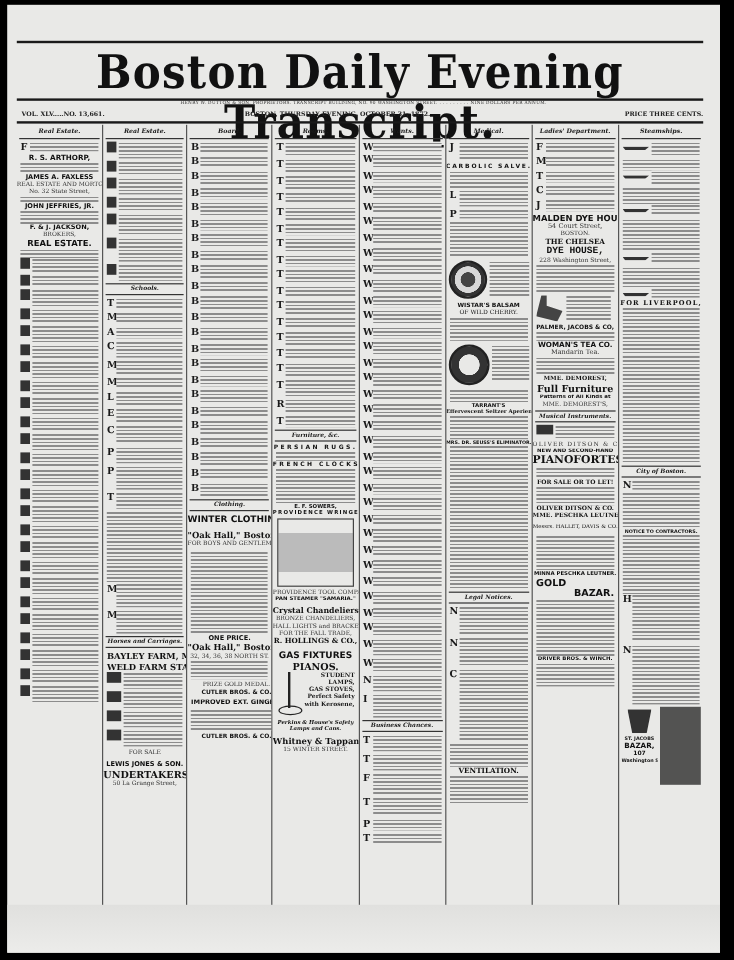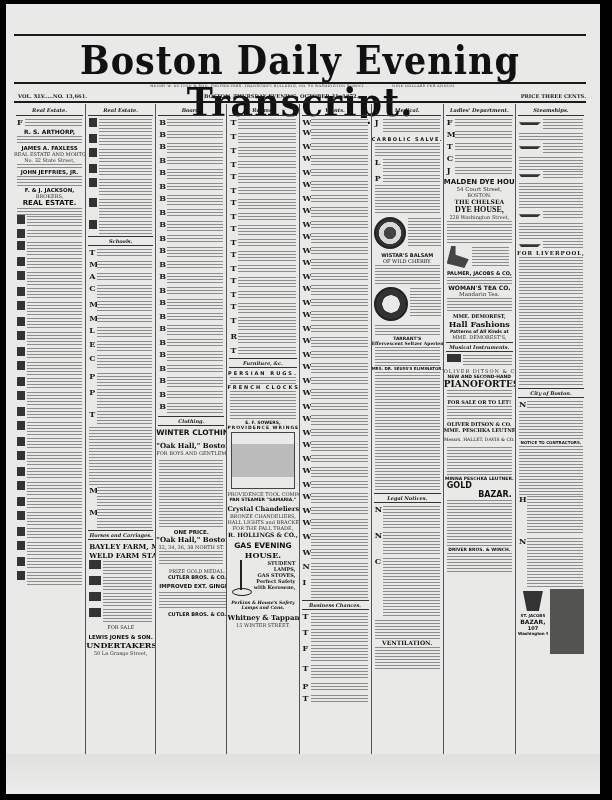--- a/index.html
+++ b/index.html
@@ -476,22 +476,22 @@
       <div class="big" style="font-size:4.5px">E. F. SOWERS,</div>
       <div class="big" style="font-size:4.5px;letter-spacing:1px">PROVIDENCE WRINGER,</div>
       <div style="margin:2px 4px;height:55px;border:1px solid #444;background:linear-gradient(#e9e9e7 20%,#bbb 20% 80%,#e9e9e7 80%)"></div>
       <div class="mid">PROVIDENCE TOOL COMPANY,</div>
       <div class="big" style="font-size:4.5px">PAN STEAMER "SAMARIA."</div>
       <div class="big" style="font-size:6.5px;font-family:'DejaVu Serif',serif;margin-top:3px">Crystal Chandeliers,</div>
       <div class="mid">BRONZE CHANDELIERS,</div>
       <div class="mid">HALL LIGHTS and BRACKETS,</div>
       <div class="mid">FOR THE FALL TRADE,</div>
       <div class="big" style="font-size:6px;font-family:'DejaVu Serif',serif">R. HOLLINGS &amp; CO.,</div>
-      <div class="big" style="font-size:7.5px;margin-top:3px">GAS EVENING</div>
-      <div class="big" style="font-size:8px;font-family:'DejaVu Serif',serif">HOUSE.</div>
+      <div class="big" style="font-size:7.5px;margin-top:3px">GAS FIXTURES</div>
+      <div class="big" style="font-size:8px;font-family:'DejaVu Serif',serif">PIANOS.</div>
       <div style="display:flex;margin:0 3px">
         <div style="width:22px;height:40px;position:relative">
           <div style="position:absolute;left:10px;top:0;width:2px;height:30px;background:#222"></div>
           <div style="position:absolute;left:2px;top:28px;width:18px;height:6px;border-radius:50%;border:1.5px solid #222"></div>
         </div>
         <div style="flex:1;text-align:right;font-size:5px;font-weight:bold">
           <div>STUDENT LAMPS,</div>
           <div>GAS STOVES,</div>
           <div>Perfect Safety with Kerosene,</div>
         </div>
@@ -745,34 +745,34 @@
           <div class="txt" style="--h:10px"></div>
         </div>
       <div class="item">
           <span class="cap">J</span>
           <div class="txt" style="--h:10px"></div>
         </div>
       <div class="big" style="font-size:7px">MALDEN DYE HOUSE,</div>
       <div class="mid" style="font-size:5.5px">54 Court Street,</div>
       <div class="mid">BOSTON.</div>
       <div class="big" style="font-size:6px;font-family:'DejaVu Serif',serif">THE CHELSEA</div>
-      <div class="big" style="font-size:8px;font-family:Liberation Serif, serif">DYE HOUSE,</div>
+      <div class="big" style="font-size:8px;font-family:Liberation Mono, monospace">DYE HOUSE,</div>
       <div class="mid">228 Washington Street,</div>
       <div class="txt" style="--h:24px"></div>
       <div style="display:flex;margin:2px 3px">
         <div style="width:22px;height:22px;background:#444;clip-path:polygon(20% 0,40% 0,40% 40%,100% 60%,80% 100%,0 80%)"></div>
         <div class="txt" style="--h:22px;flex:1;margin-left:3px"></div>
       </div>
       <div class="big" style="font-size:5px">PALMER, JACOBS &amp; CO,</div>
       <div class="txt" style="--h:8px"></div>
       <div class="big" style="font-size:6px">WOMAN'S TEA CO.</div>
       <div class="mid" style="font-size:5.5px;font-family:'DejaVu Serif',serif">Mandarin Tea.</div>
       <div class="txt" style="--h:16px"></div>
       <div class="big" style="font-size:5px;font-family:'DejaVu Serif',serif">MME. DEMOREST,</div>
-      <div class="big" style="font-size:8px;font-family:'DejaVu Serif',serif">Hall Fashions</div>
+      <div class="big" style="font-size:8px;font-family:'DejaVu Serif',serif">Full Furniture</div>
       <div class="big" style="font-size:4.5px">Patterns of All Kinds at</div>
       <div class="mid">MME. DEMOREST'S,</div>
       <div class="sub-head">Musical Instruments.</div>
       <div class="item">
           <span class="icon-box" style="width:14px;height:8px"></span>
           <div class="txt" style="--h:12px"></div>
         </div>
       <div class="mid" style="letter-spacing:1px">OLIVER DITSON &amp; CO.</div>
       <div class="big" style="font-size:4.5px">NEW AND SECOND-HAND</div>
       <div class="big" style="font-size:9px;font-family:'DejaVu Serif',serif">PIANOFORTES,</div>

